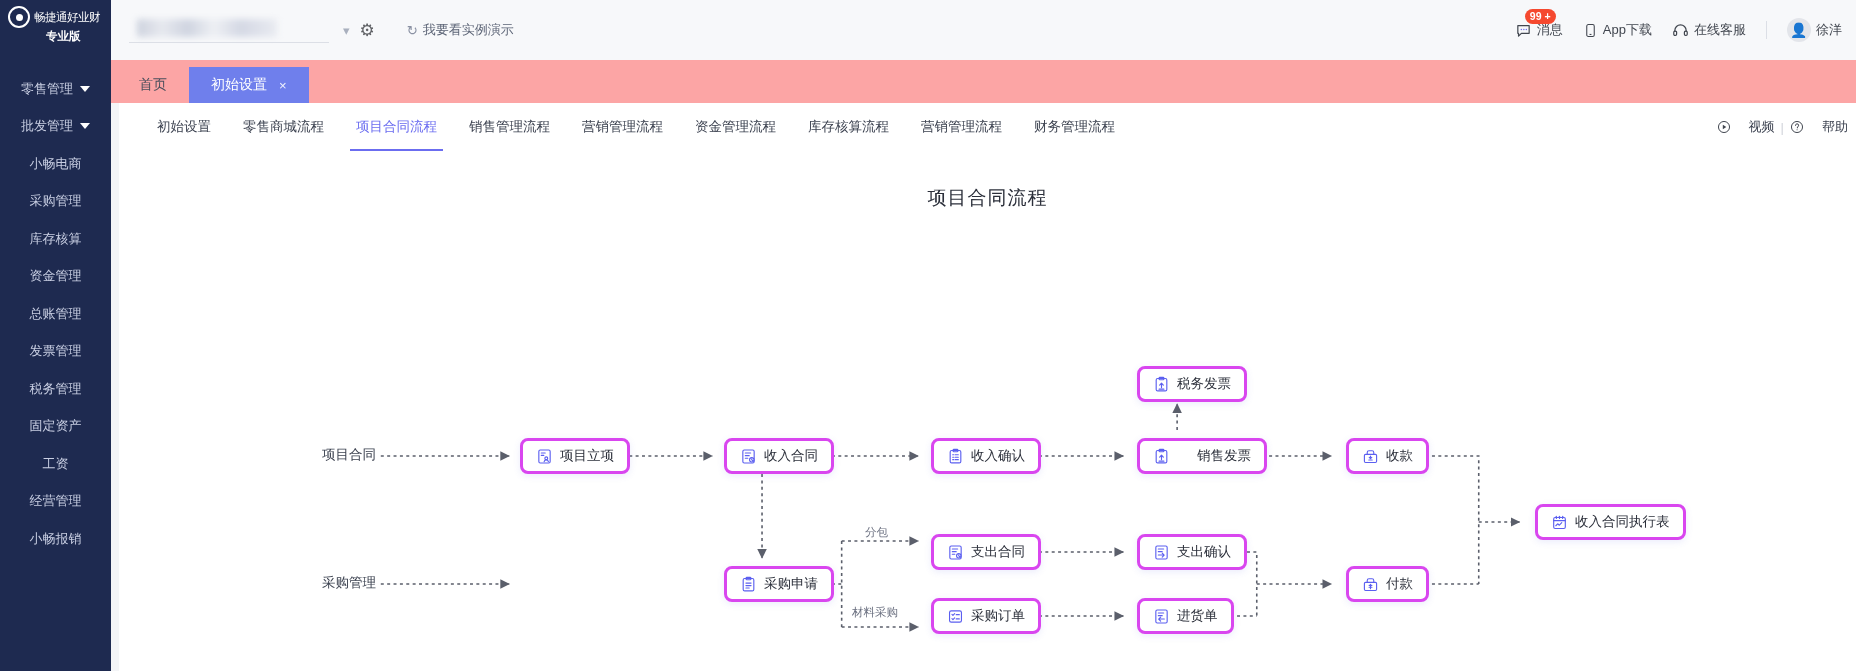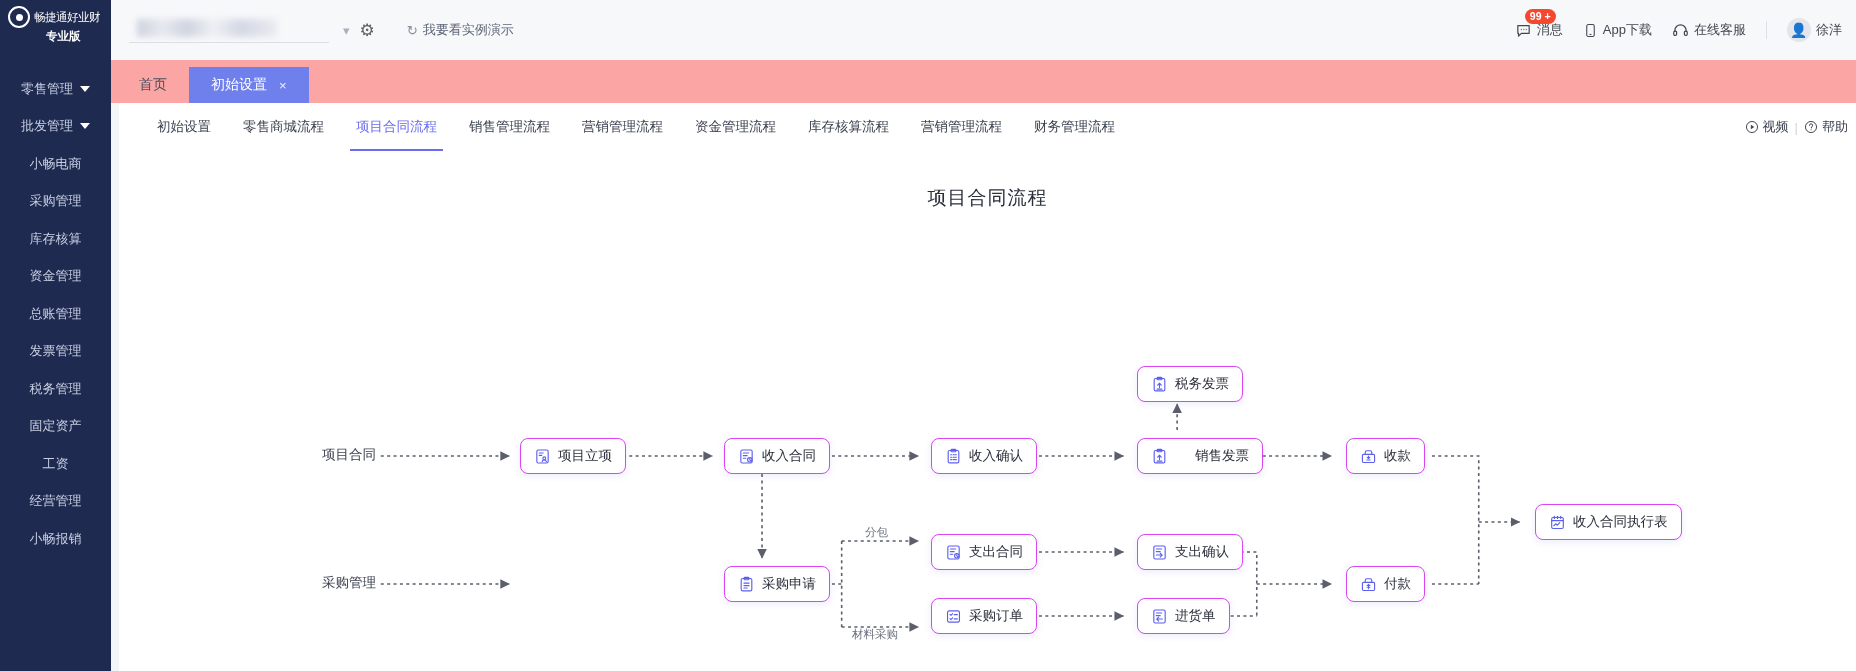--- a/index.html
+++ b/index.html
@@ -92,32 +92,32 @@
     cursor:pointer; position:relative; white-space:nowrap;
   }
   .subtab.active { color:#6b6df0; }
   .subtab.active:after {
     content:""; position:absolute; left:10px; right:10px; bottom:0; height:2px; background:#6b6df0;
   }
   .subnav-right {
     margin-left:auto; display:flex; align-items:center; gap:6px; padding-right:8px;
     font-size:13px; color:#3c4250;
   }
-  .subnav-right span.it { display:flex; align-items:center; gap:4px; cursor:pointer; }
+  .subnav-right span.it { display:flex; align-items:center; gap:18px; cursor:pointer; }
   .sep { color:#d0d3da; }
 
   .chart-title { text-align:center; font-size:19px; color:#2b2f3a; margin-top:34px; letter-spacing:1px;}
 
   
   .canvas { position:relative; width:100%; height:420px; margin-top:10px; }
   .rowlabel { position:absolute; font-size:13.5px; color:#3c4250; }
 
   .node {
     position:absolute; height:36px; border-radius:8px; background:#fff;
-    border:1px solid #d946ef; box-shadow:0 2px 7px rgba(104,109,224,0.13);
+    border:3px solid #d946ef; box-shadow:0 2px 7px rgba(104,109,224,0.13);
     display:flex; align-items:center; gap:7px; padding:0 13px; cursor:pointer;
     font-size:13.5px; color:#2b2f3a; white-space:nowrap;
   }
   .node svg { flex:0 0 auto; display:block; }
 
   .edge-label { position:absolute; font-size:11.5px; color:#6b7080; }
 
   svg.wires { position:absolute; left:0; top:0; width:100%; height:420px; pointer-events:none; }
 </style>
 </head>
@@ -449,18 +449,18 @@
                 <rect x="4" y="2.8" width="16" height="18.4" rx="2"></rect>
                 <line x1="7.5" y1="7" x2="15" y2="7"></line>
                 <line x1="7.5" y1="10.8" x2="13" y2="10.8"></line>
                 <path d="M16 15.6h-8M10.8 12.8L8 15.6l2.8 2.8"></path>
               </svg>
               <span>进货单</span>
             </div>
           </div>
         <div id="flow-edge-labels">
             <div class="edge-label" style="left: 746px; top: 304px;">分包</div>
-            <div class="edge-label" style="left: 733px; top: 406px;">材料采购</div>
+            <div class="edge-label" style="left: 733px; top: 384px;">材料采购</div>
           </div>
       </div>
     </div>
   </div>
 </div>
 
 </body></html>

